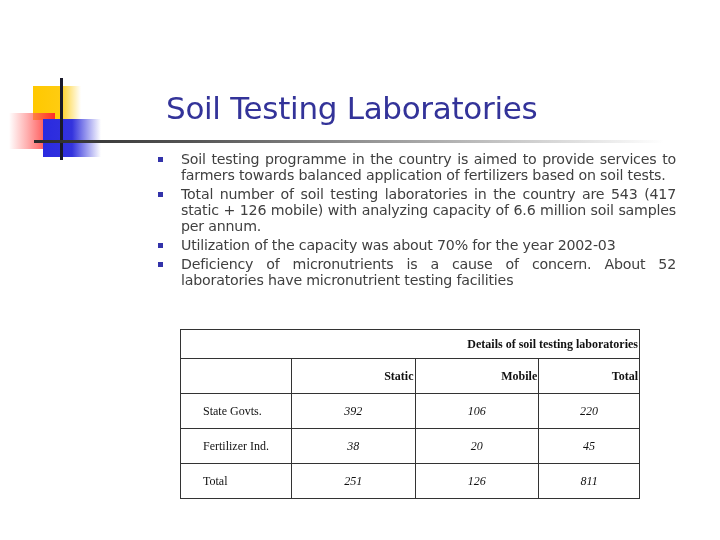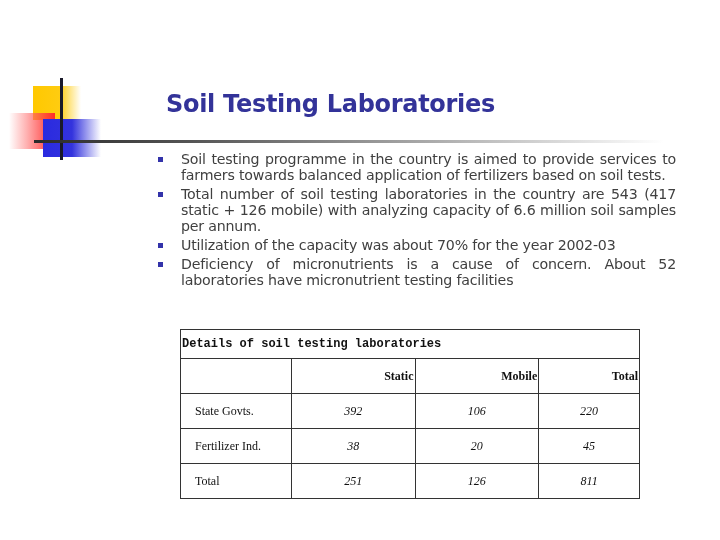--- a/index.html
+++ b/index.html
@@ -20,36 +20,36 @@
       position: absolute; left: 43px; top: 119px; width: 58px; height: 38px;
       background: linear-gradient(to right, #2a2ae0 0%, #3333dd 50%, rgba(80,80,230,0) 100%);
     }
     .vline { position: absolute; left: 60px; top: 78px; width: 3px; height: 82px; background: #1a1a2a; }
     .hline {
       position: absolute; left: 34px; top: 140px; width: 630px; height: 3px;
       background: linear-gradient(to right, #2a2a2a 0%, #555 25%, #999 55%, rgba(220,220,220,0) 100%);
     }
     .title {
       position: absolute; left: 166px; top: 90px;
-      font-family: "DejaVu Sans", sans-serif; font-weight: bold; font-size: 24px;
+      font-family: "DejaVu Sans", sans-serif; font-weight: normal; font-size: 31px;
       color: #333399; letter-spacing: -0.3px; margin: 0;
     }
     .bullets { position: absolute; left: 158px; top: 151px; width: 518px; margin: 0; padding: 0; list-style: none; }
     .bullet { position: relative; padding-left: 23px; font-size: 14.2px; line-height: 16px; color: #404040;
       text-align: justify; margin-bottom: 3px; font-family: "DejaVu Sans", sans-serif; letter-spacing: -0.2px; }
     .bullet-icon { position: absolute; left: 0; top: 6px; width: 5px; height: 5px; background: #3333aa; }
     table.details {
       position: absolute; left: 180px; top: 329px; width: 460px; border-collapse: collapse;
       font-family: "Liberation Serif", serif; font-size: 12px; color: #111;
     }
     table.details td, table.details th { border: 1px solid #333; }
-    .caption-cell { height: 26px; text-align: left; font-family: Liberation Mono, monospace;
+    .caption-cell { height: 26px; text-align: right; font-family: Liberation Serif, serif;
       font-weight: bold; font-size: 12px; }
     .hdr-cell { height: 32px; text-align: right; font-weight: bold; }
-    .row-label { height: 32px; text-align: left; padding-left: 14px; font-weight: normal; }
+    .row-label { height: 32px; text-align: left; padding-left: 22px; font-weight: normal; }
     .num { text-align: center; font-style: italic; }
     col.c0 { width: 111px; } col.c1 { width: 124px; } col.c2 { width: 124px; } col.c3 { width: 101px; }
   </style>
 </head>
 <body>
 
 <div class="logo">
   <div class="sq-yellow"></div>
   <div class="sq-red"></div>
   <div class="sq-blue"></div>

